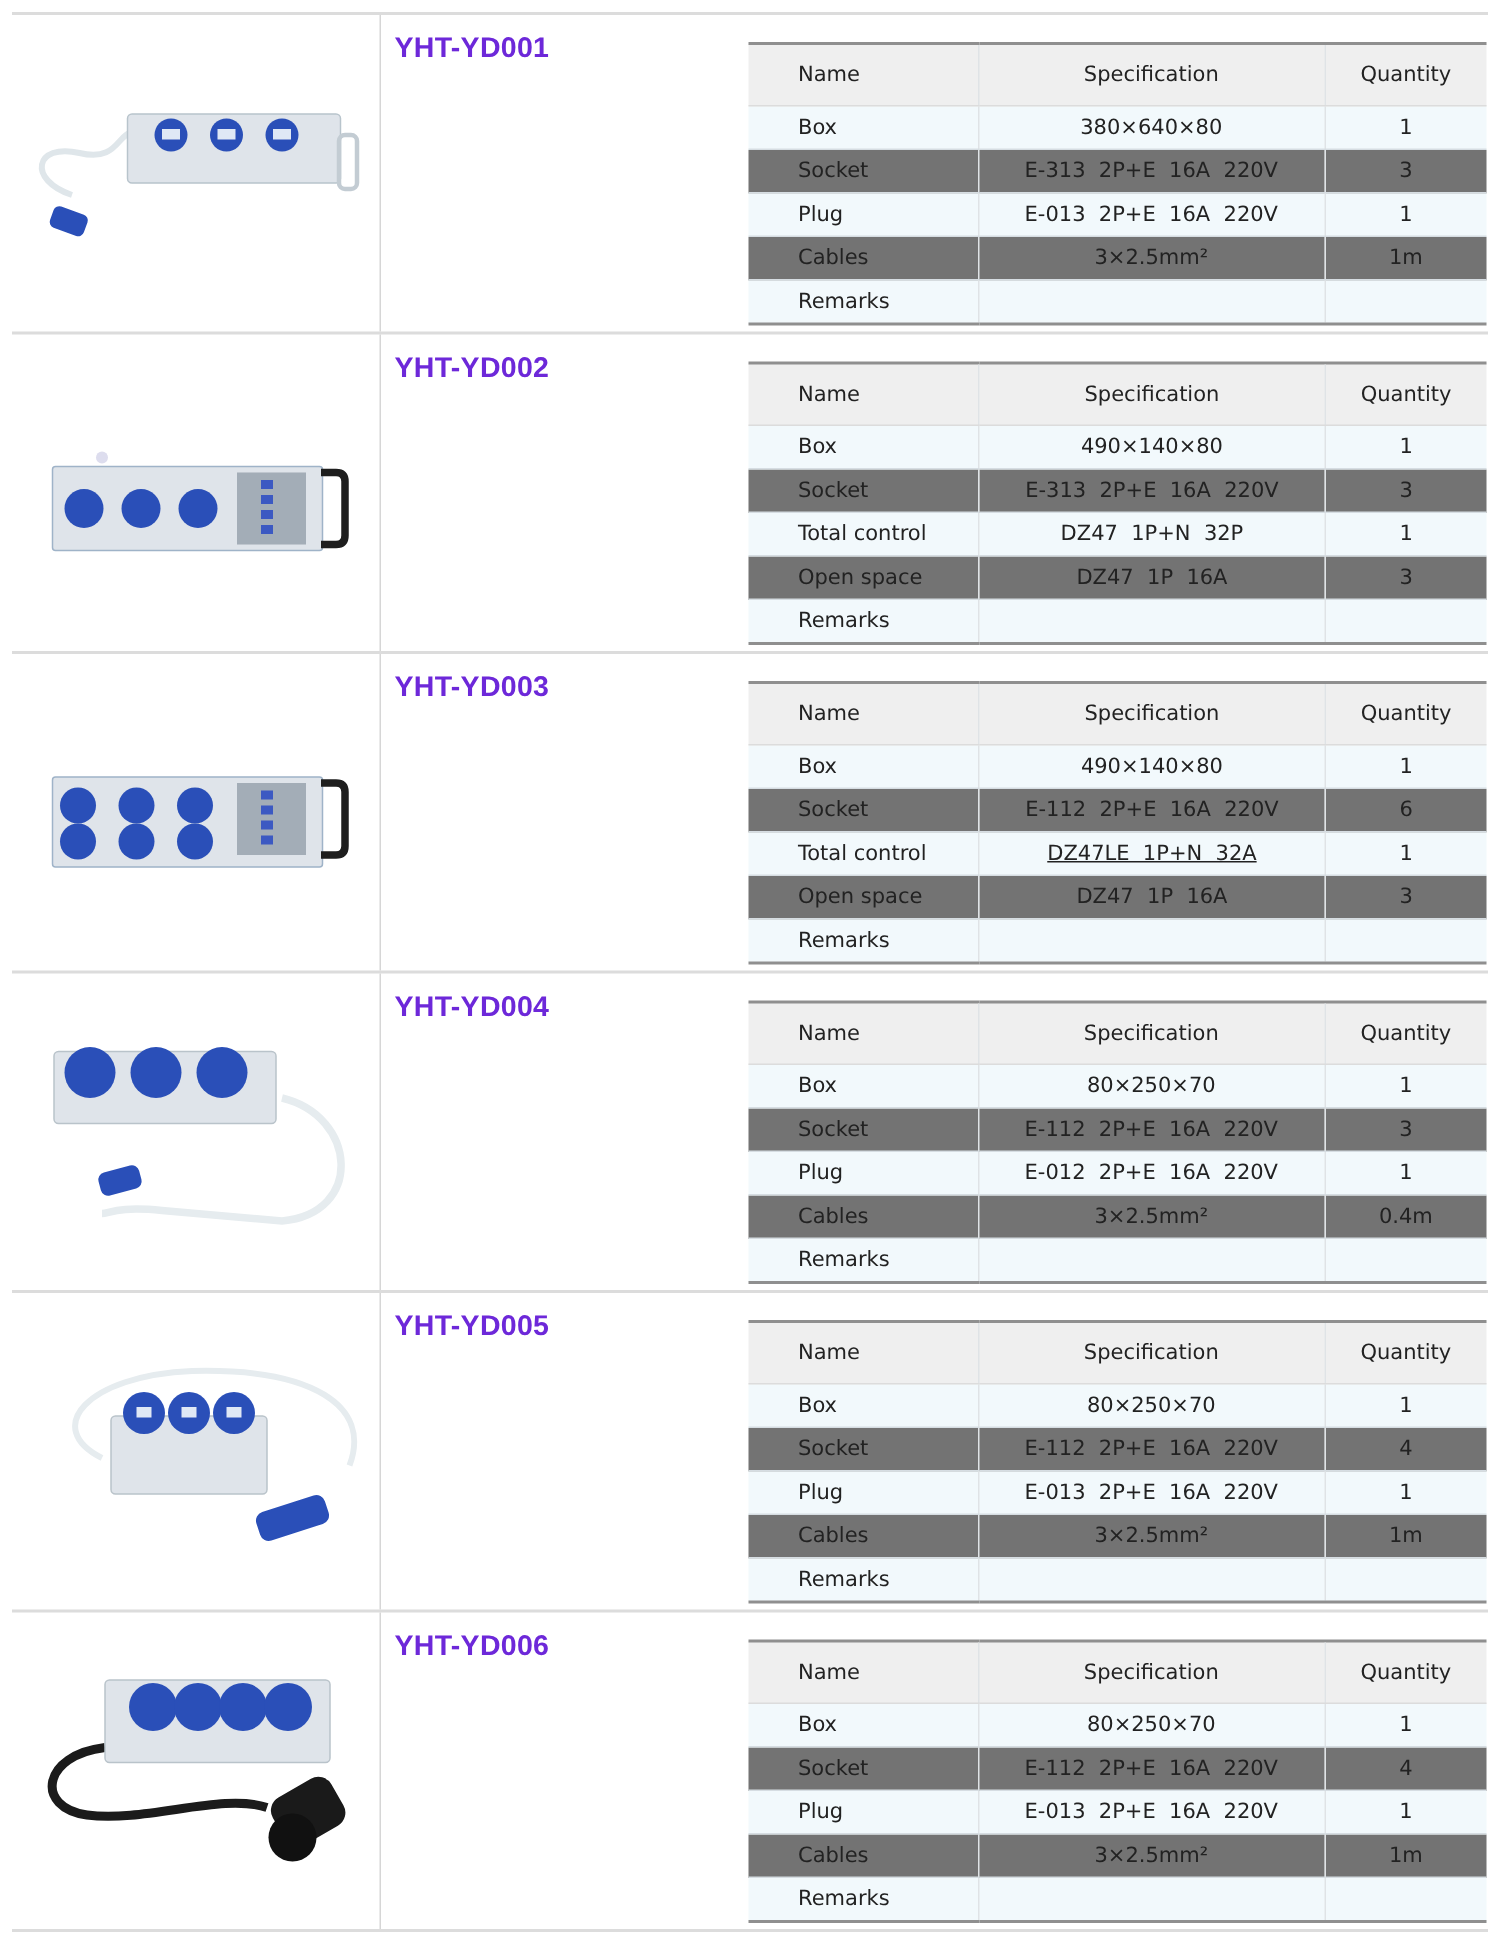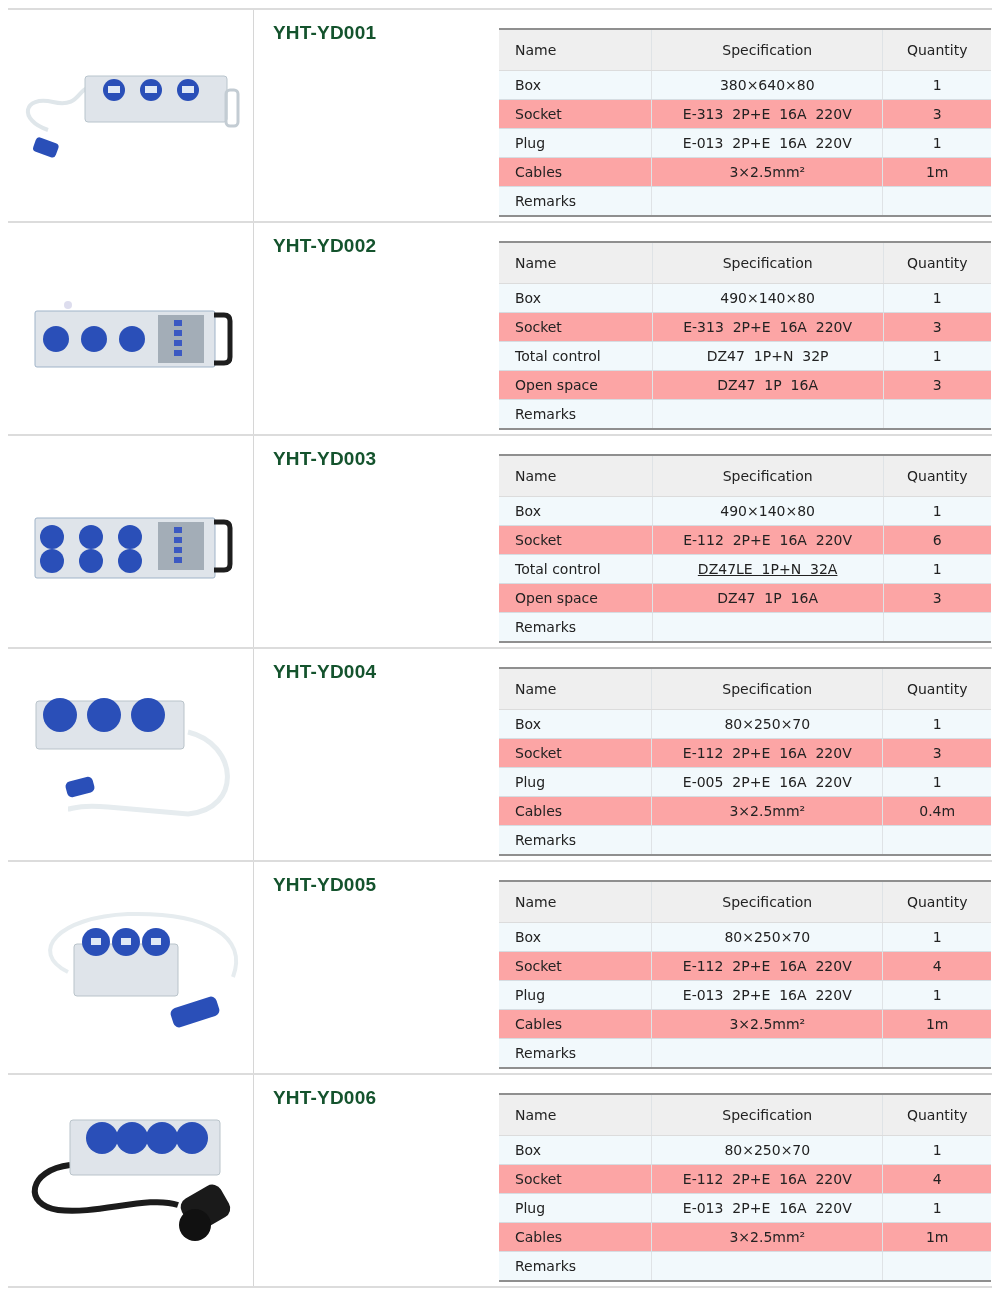--- a/index.html
+++ b/index.html
@@ -1,28 +1,28 @@
 <!DOCTYPE html>
 <html><head>
 <meta charset="utf-8">
 <style>
   html, body { margin:0; padding:0; background:#ffffff; }
   body { width:1000px; height:1293px; position:relative; font-family:"DejaVu Sans", sans-serif; color:#222; overflow:hidden; }
   .catalog { position:absolute; left:8px; top:8px; width:984px; }
   .top-rule { height:2px; background:#dcdcdc; }
   .product { position:relative; height:211px; border-bottom:2px solid #dcdcdc; }
   .img-cell { position:absolute; left:0; top:0; width:245px; height:211px; border-right:1px solid #d6d6d6; }
-  .model { position:absolute; left:265px; top:12px; font-family:"Liberation Sans", sans-serif; font-weight:bold; font-size:19px; color:#14532d; letter-spacing:0.2px; }
+  .model { position:absolute; left:255px; top:12px; font-family:"Liberation Sans", sans-serif; font-weight:bold; font-size:19px; color:#6d28d9; letter-spacing:0.2px; }
   table.spec { position:absolute; left:491px; top:18px; width:492px; border-collapse:collapse; font-size:14px; color:#222; }
   table.spec th { background:#efefef; font-weight:normal; height:38px; border-top:2px solid #8f8f8f; border-bottom:1px solid #dcdcdc; }
   table.spec td { height:26px; border-bottom:1px solid #d6dde2; }
   table.spec tr:last-child td { border-bottom:2px solid #8f8f8f; }
   table.spec tr.odd td { background:#f2f9fc; }
-  table.spec tr.even td { background:#fca5a5; }
-  table.spec .c-name { width:155px; text-align:left; padding-left:16px; box-sizing:border-box; border-right:1px solid #dfe3e6; }
+  table.spec tr.even td { background:#737373; }
+  table.spec .c-name { width:155px; text-align:left; padding-left:33px; box-sizing:border-box; border-right:1px solid #dfe3e6; }
   table.spec .c-spec { width:230px; text-align:center; border-right:1px solid #dfe3e6; }
   table.spec .c-qty { width:107px; text-align:center; }
   .pic { position:absolute; }
 </style>
 </head>
 <body>
 
 <div class="catalog">
   <div class="top-rule"></div>
   <div id="products">
@@ -215,21 +215,21 @@
               <td class="c-spec" style="white-space: pre;">80×250×70</td>
               <td class="c-qty" style="white-space: pre;">1</td>
             </tr>
             <tr class="even">
               <td class="c-name" style="white-space: pre;">Socket</td>
               <td class="c-spec" style="white-space: pre;">E-112  2P+E  16A  220V</td>
               <td class="c-qty" style="white-space: pre;">3</td>
             </tr>
             <tr class="odd">
               <td class="c-name" style="white-space: pre;">Plug</td>
-              <td class="c-spec" style="white-space: pre;">E-005  2P+E  16A  220V</td>
+              <td class="c-spec" style="white-space: pre;">E-012  2P+E  16A  220V</td>
               <td class="c-qty" style="white-space: pre;">1</td>
             </tr>
             <tr class="even">
               <td class="c-name" style="white-space: pre;">Cables</td>
               <td class="c-spec" style="white-space: pre;">3×2.5mm²</td>
               <td class="c-qty" style="white-space: pre;">0.4m</td>
             </tr>
             <tr class="odd">
               <td class="c-name" style="white-space: pre;">Remarks</td>
               <td class="c-spec" style="white-space: pre;"></td>

